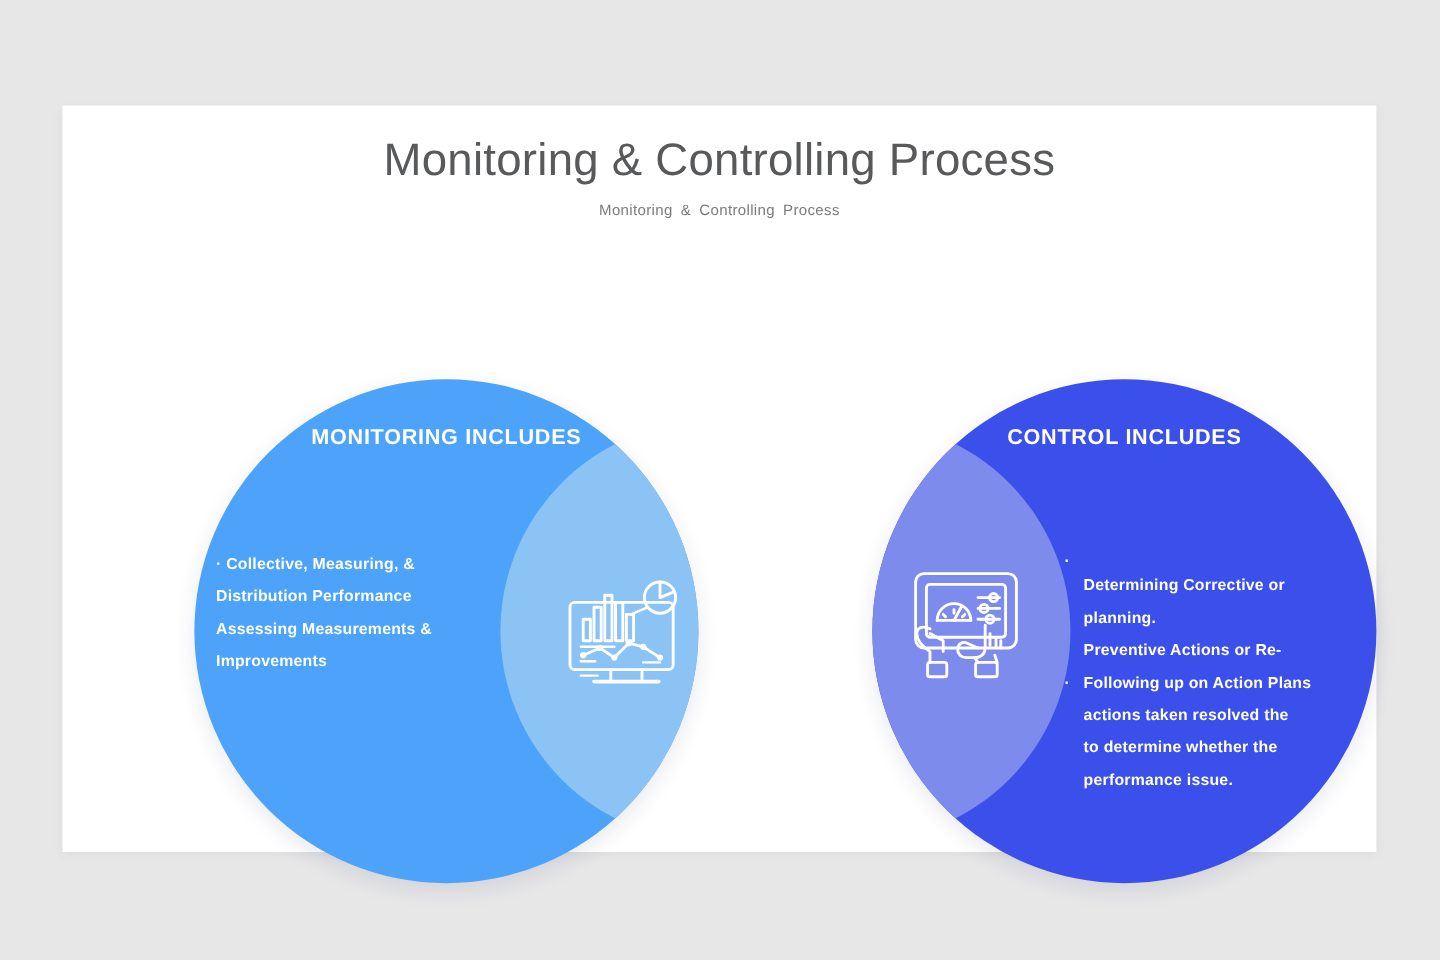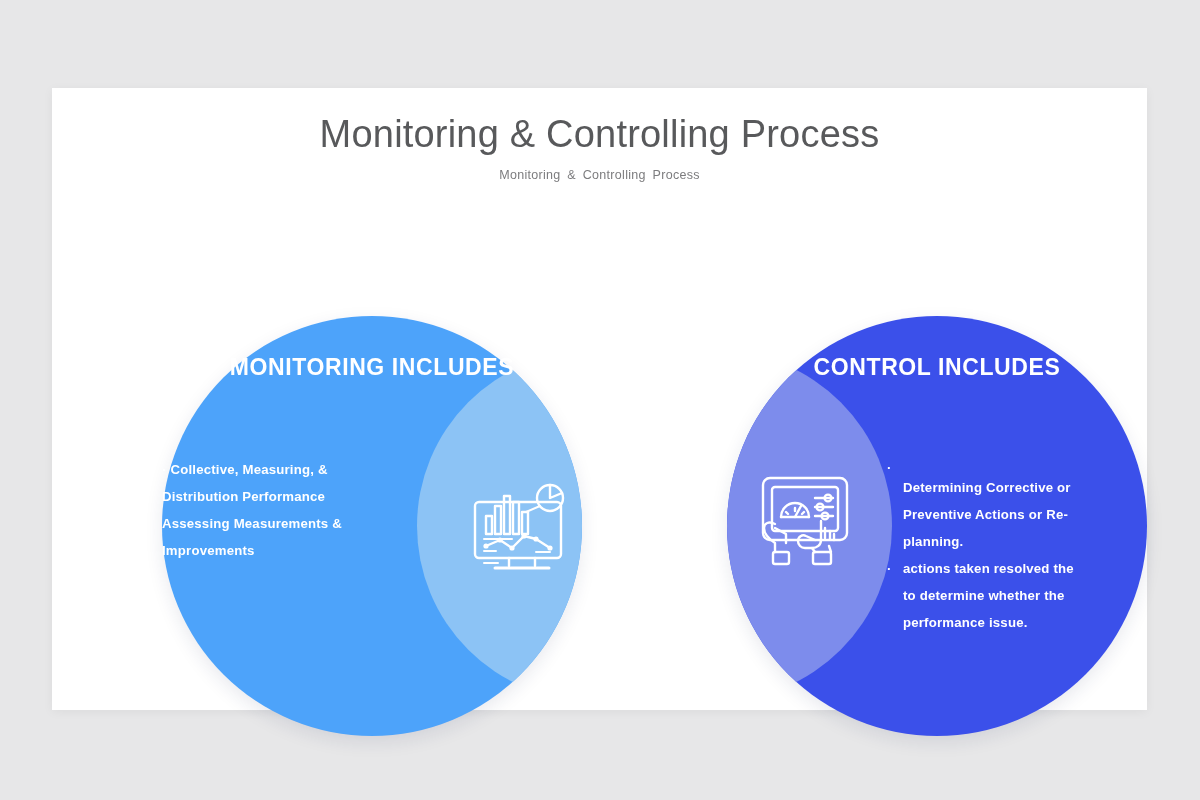--- a/index.html
+++ b/index.html
@@ -102,40 +102,40 @@
   .venn-group.left .lens  { left: 255px; background: #8cc3f5; }
   .venn-group.right .lens { left: -185px; background: #7d8cec; }
 
   
   .circle-heading {
     position: absolute;
     top: 38px;
     width: 420px;
     text-align: center;
     color: #ffffff;
-    font-size: 23px;
+    font-size: 18px;
     font-weight: bold;
     letter-spacing: 0.6px;
     z-index: 5;
   }
   .venn-group.left .circle-heading  { left: 0;   }
   .venn-group.right .circle-heading { left: 30px; }
 
   
   .body-text {
     position: absolute;
     z-index: 5;
     color: #ffffff;
     font-size: 13.2px;
     font-weight: bold;
     line-height: 27px;
     letter-spacing: 0.2px;
   }
   .venn-group.left .body-text {
-    left: 0;
+    left: 18px;
     top: 140px;
     width: 230px;
   }
   .venn-group.right .body-text {
     left: 190px;
     top: 138px;
     width: 230px;
   }
 
   .text-line {
@@ -237,28 +237,29 @@
       </div>
 
       <div class="circle-heading">CONTROL INCLUDES</div>
 
       <div class="body-text">
 
         <div class="bullet-row">
           <span class="bullet-mark">·</span>
           <span class="bullet-body">
             <span class="text-line" style="display:block;margin-top:20px;">Determining  Corrective or</span>
+            <span class="text-line" style="display:block;">planning.</span>
             <span class="text-line" style="display:block;">Preventive Actions or Re-</span>
-            <span class="text-line" style="display:block;">planning.</span>
           </span>
         </div>
 
         <div class="bullet-row">
           <span class="bullet-mark">·</span>
           <span class="bullet-body">
+            <span class="text-line" style="display:block;">Following  up on Action Plans</span>
             <span class="text-line" style="display:block;">actions taken resolved the</span>
             <span class="text-line" style="display:block;">to determine  whether the</span>
             <span class="text-line" style="display:block;">performance issue.</span>
           </span>
         </div>
 
       </div>
 
       <div class="icon-wrap">
         <svg width="120" height="110" viewBox="0 0 120 110" fill="none" stroke="#ffffff" stroke-width="2.4" stroke-linecap="round" stroke-linejoin="round">

